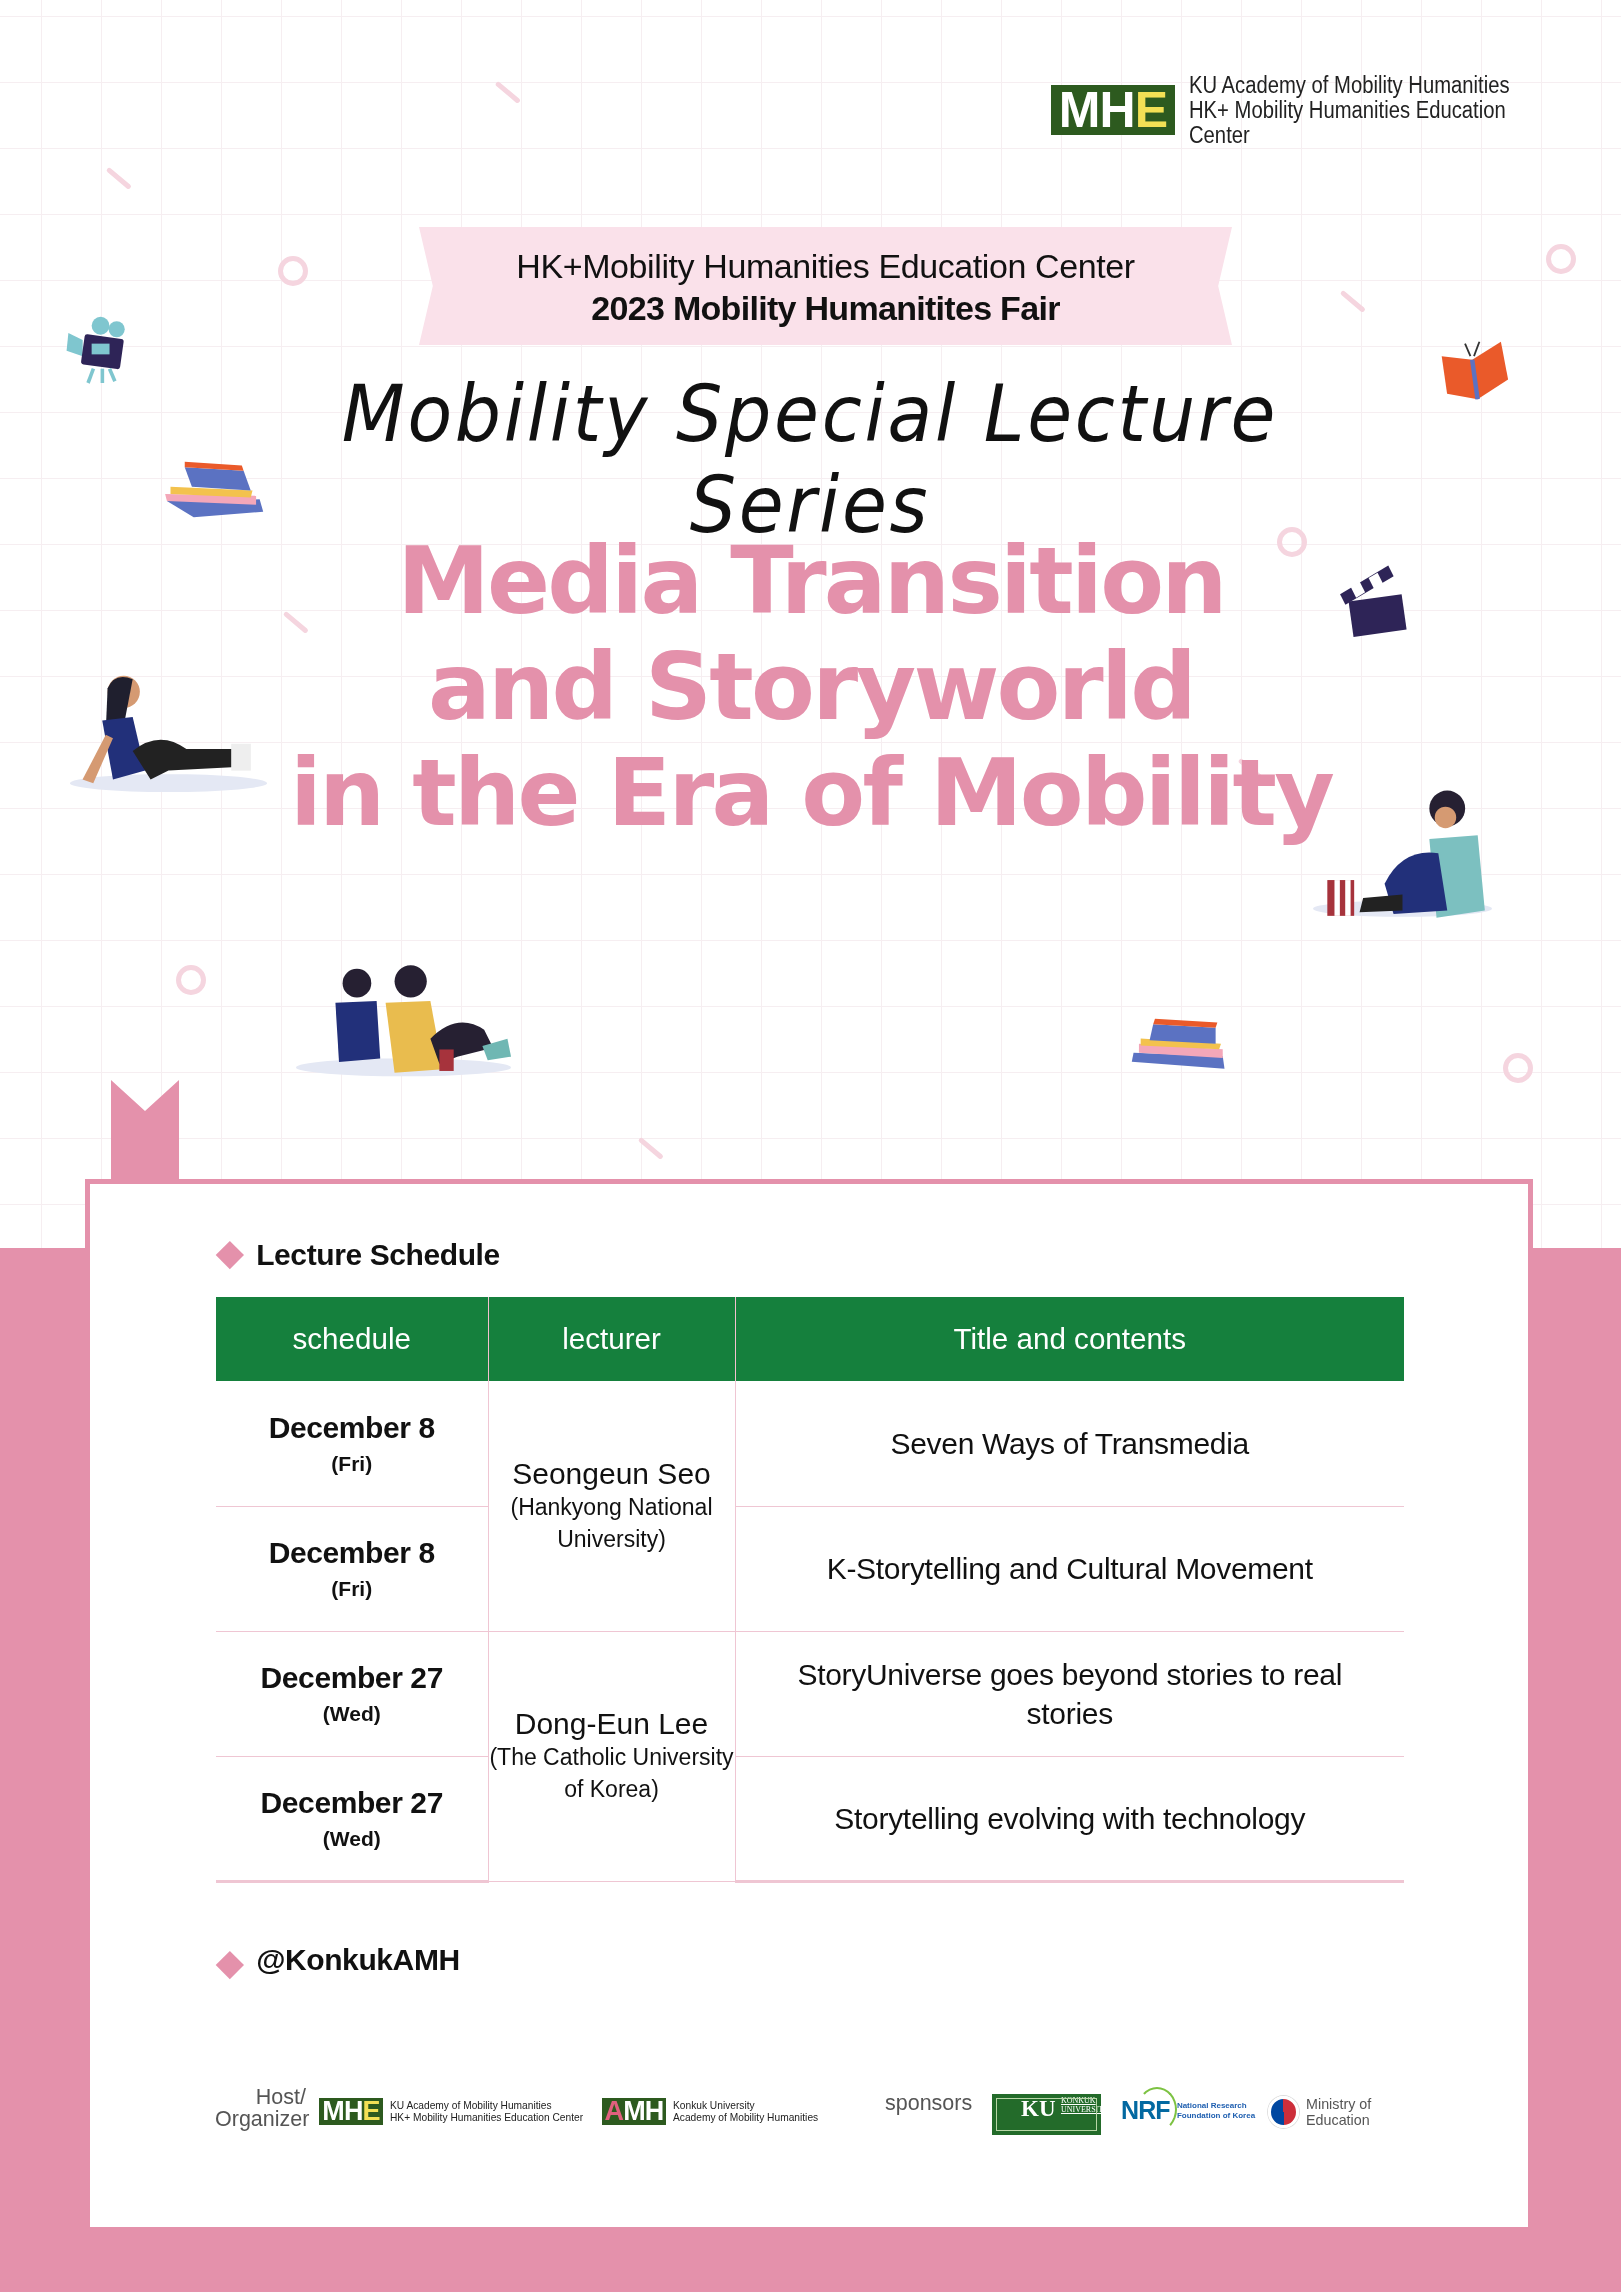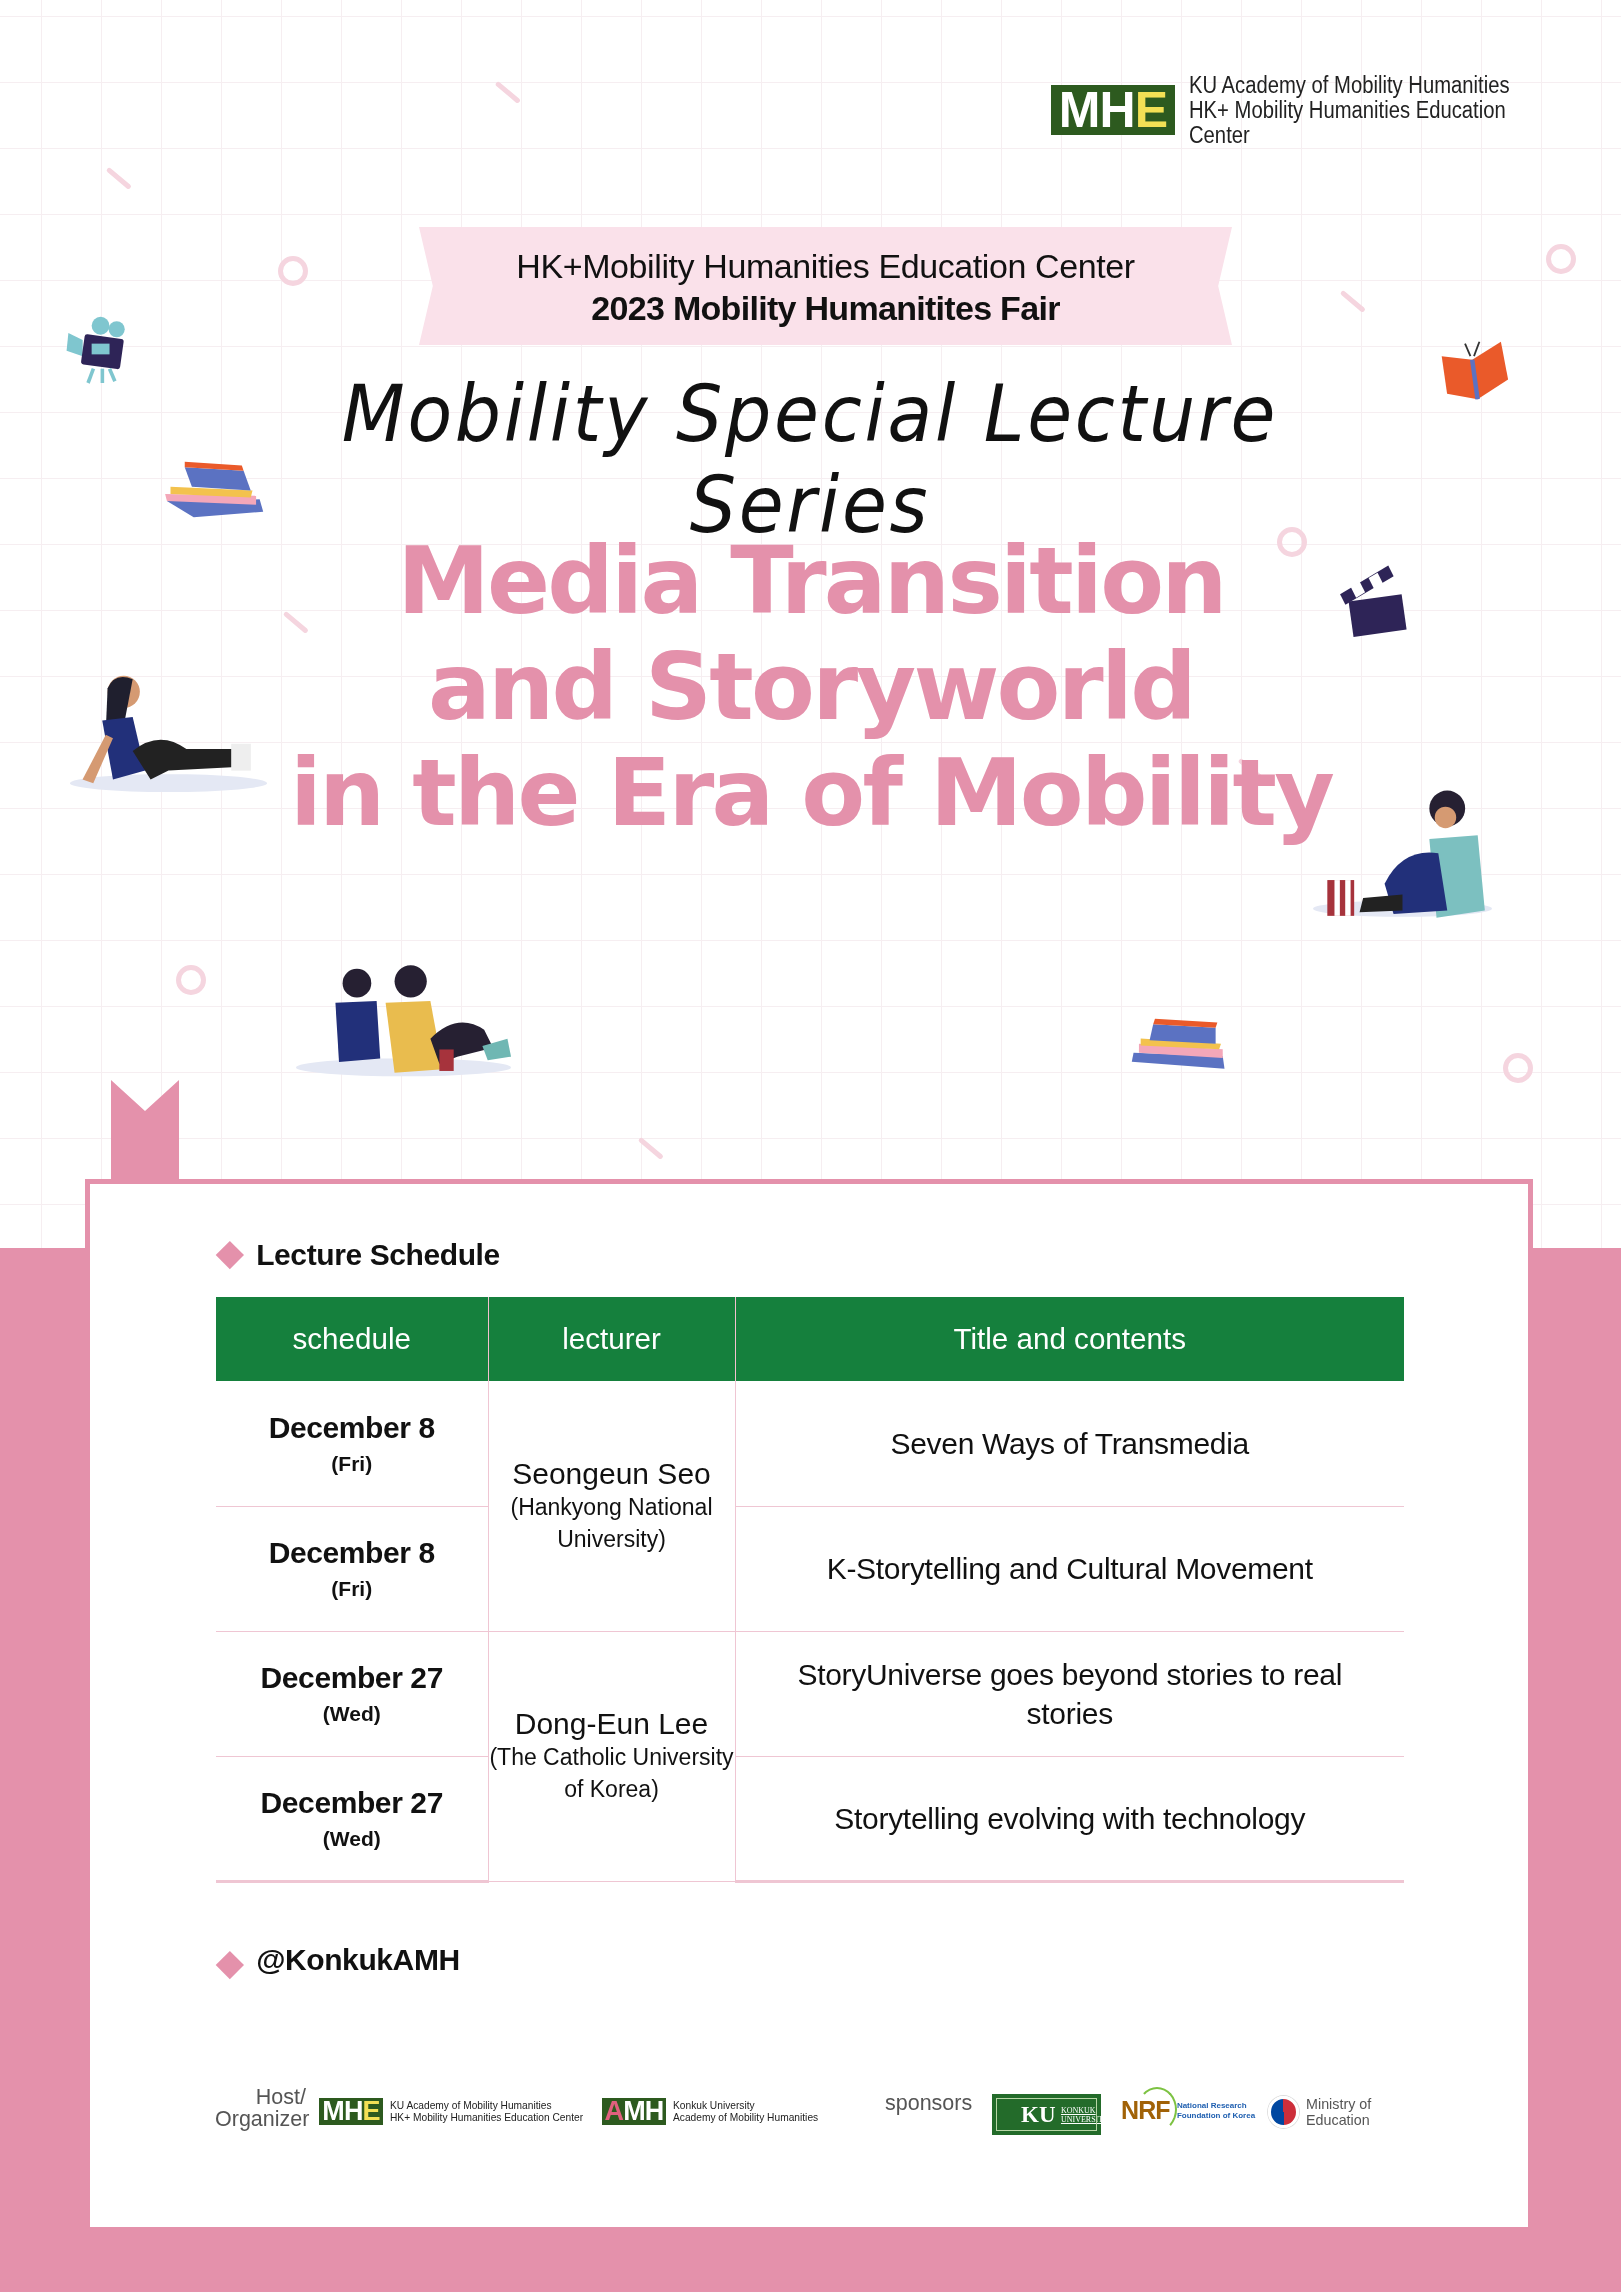--- a/index.html
+++ b/index.html
@@ -105,28 +105,28 @@
   .host-label { left: 0; top: 0; font-size: 21.5px; color: #555; text-align: right; line-height: 21.5px; width: 91px; }
   .f-mhe { left: 104px; top: 10.7px; display: flex; align-items: center; gap: 7.2px; }
   .f-mhe .mhe-badge { width: 64px; height: 27px; font-size: 27px; line-height: 27px; }
   .f-mhe .logo-text { font-size: 11.6px; }
   .f-amh { left: 387px; top: 10.7px; display: flex; align-items: center; gap: 7.2px; }
   .f-amh .mhe-badge { width: 64px; height: 27px; font-size: 27px; line-height: 27px; }
   .sponsor-label { left: 670px; top: 3.6px; font-size: 21.5px; color: #555; }
   .ku-logo {
     left: 777px; top: 7.2px; width: 109px; height: 41px; background: #236b2a;
     border: 2.7px solid #236b2a; outline: 0.9px solid #b8d6a6; outline-offset: -5.4px;
-    color: #fff; display: flex; align-items: center; justify-content: center; gap: 5.4px;
+    color: #fff; display: flex; justify-content: center; gap: 5.4px;
     font-family: "Liberation Serif", serif;
     padding-left: 37px;
   }
   .ku-logo .ku { font-size: 23px; font-weight: 700; }
   .ku-logo .ku-sub { font-size: 8px; line-height: 9px; text-decoration: underline; }
   .nrf-logo { left: 906px; top: 9px; display: flex; align-items: center; gap: 7.2px; }
-  .nrf-mark { font-size: 25px; font-weight: 900; color: #a16207; letter-spacing: -0.9px; position: relative; }
+  .nrf-mark { font-size: 25px; font-weight: 900; color: #0369a1; letter-spacing: -0.9px; position: relative; }
   .nrf-mark::after { content:""; position:absolute; left:16px; top:-9px; width:36px; height:41px; border:2.7px solid #7cc242; border-left-color: transparent; border-bottom-color: transparent; border-radius:50%; }
   .nrf-text { font-size: 8px; color: #1f5fb0; line-height: 9.9px; font-weight: 700; }
   .moe-logo { left: 1053px; top: 9px; display: flex; align-items: center; gap: 7.2px; }
   .taegeuk { width: 32px; height: 32px; border-radius: 50%; background: conic-gradient(#cd2e3a 0 50%, #0047a0 50% 100%); border: 3.6px solid #fff; box-shadow: 0 0 0 0.9px #ddd; }
   .moe-text { font-size: 14.3px; color: #555; }
 </style>
 </head>
 <body>
 
 <div class="abs ring" style="left:278px;top:256px;"></div>

